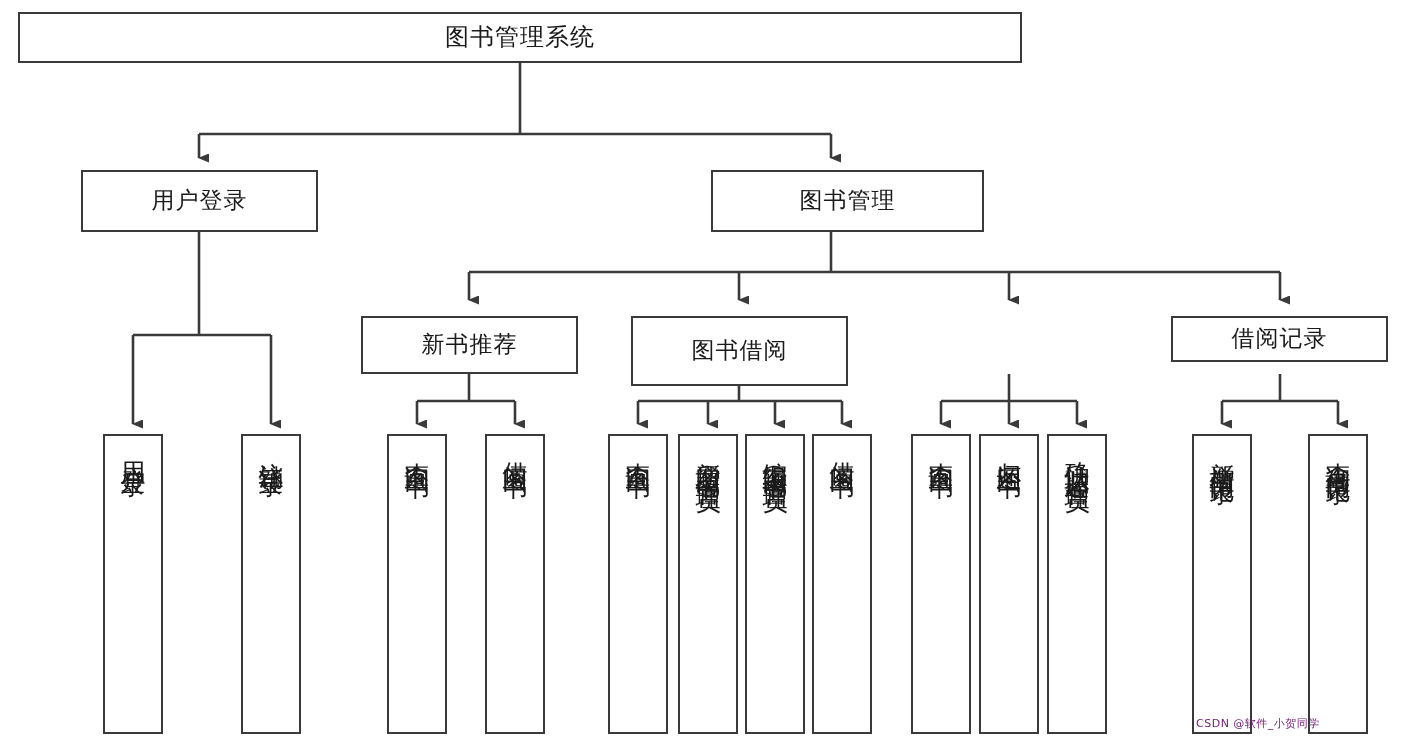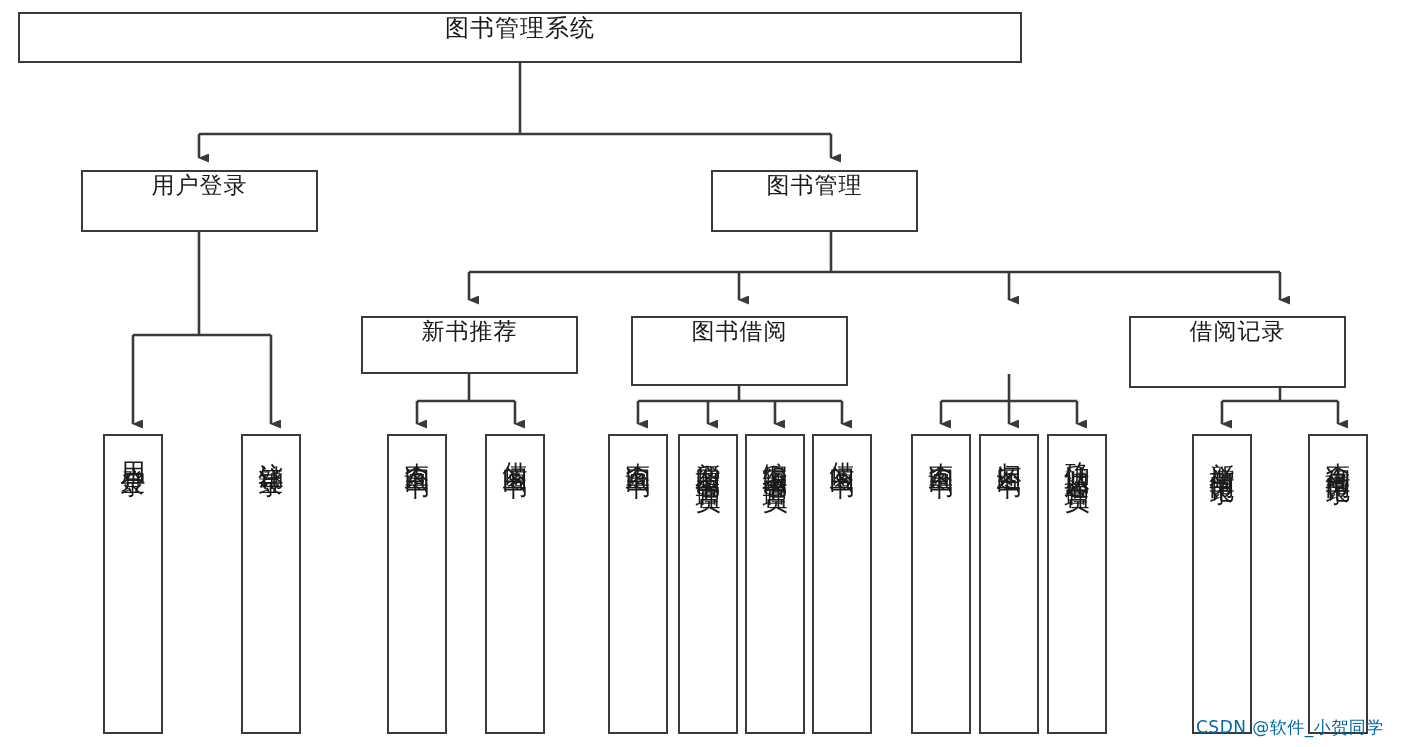--- a/index.html
+++ b/index.html
@@ -24,20 +24,21 @@
     width: 1405px;
     height: 747px;
     pointer-events: none;
   }
   .node {
     position: absolute;
     box-sizing: border-box;
     background: #ffffff;
     border: 2px solid #3a3a3a;
     display: flex;
+    align-items: center;
     justify-content: center;
     color: #1a1a1a;
     z-index: 2;
   }
   .node .lbl {
     display: block;
     text-align: center;
     line-height: 1.18;
     white-space: nowrap;
   }
@@ -59,22 +60,22 @@
   .node.v .lbl {
     writing-mode: vertical-rl;
     text-orientation: upright;
     font-size: 25px;
     line-height: 1.0;
     letter-spacing: 4px;
     white-space: nowrap;
   }
   .watermark {
     position: absolute;
-    color: #0369a1;
-    font-size: 17px;
+    color: #701a75;
+    font-size: 11px;
     white-space: nowrap;
     z-index: 5;
     letter-spacing: 0.5px;
   }
 </style>
 </head>
 <body>
 
 <div id="canvas">
 
@@ -128,31 +129,31 @@
     </g>
   </svg>
 
   <div class="node h root" style="left:18px; top:12px; width:1004px; height:51px;">
     <span class="lbl">图书管理系统</span>
   </div>
 
   <div class="node h" style="left:81px; top:170px; width:237px; height:62px;">
     <span class="lbl">用户登录</span>
   </div>
-  <div class="node h" style="left:711px; top:170px; width:207px; height:62px;">
+  <div class="node h" style="left:711px; top:170px; width:273px; height:62px;">
     <span class="lbl">图书管理</span>
   </div>
 
   <div class="node h" style="left:361px; top:316px; width:217px; height:58px;">
     <span class="lbl">新书推荐</span>
   </div>
   <div class="node h" style="left:631px; top:316px; width:217px; height:70px;">
     <span class="lbl">图书借阅</span>
   </div>
-  <div class="node h" style="left:1129px; top:316px; width:217px; height:72px;">
+  <div class="node h" style="left:1171px; top:316px; width:217px; height:46px;">
     <span class="lbl">借阅记录</span>
   </div>
 
   <div class="node v" style="left:103px; top:434px; width:60px; height:300px;">
     <span class="lbl">用户登录</span>
   </div>
   <div class="node v" style="left:241px; top:434px; width:60px; height:300px;">
     <span class="lbl">注销登录</span>
   </div>
 

